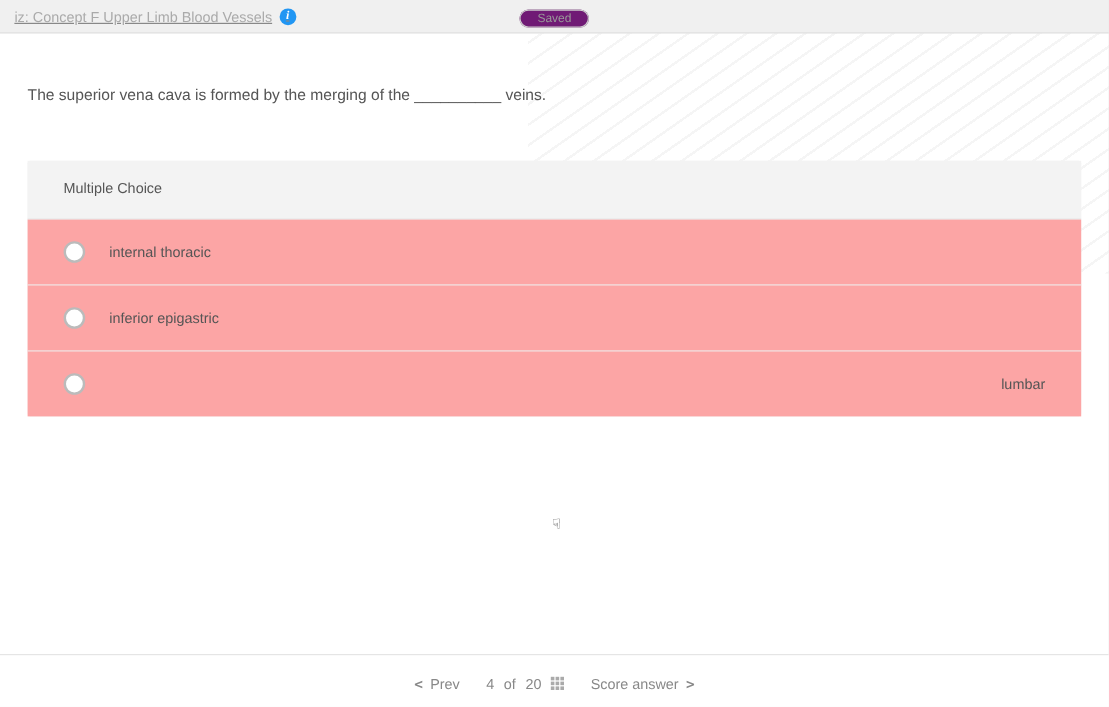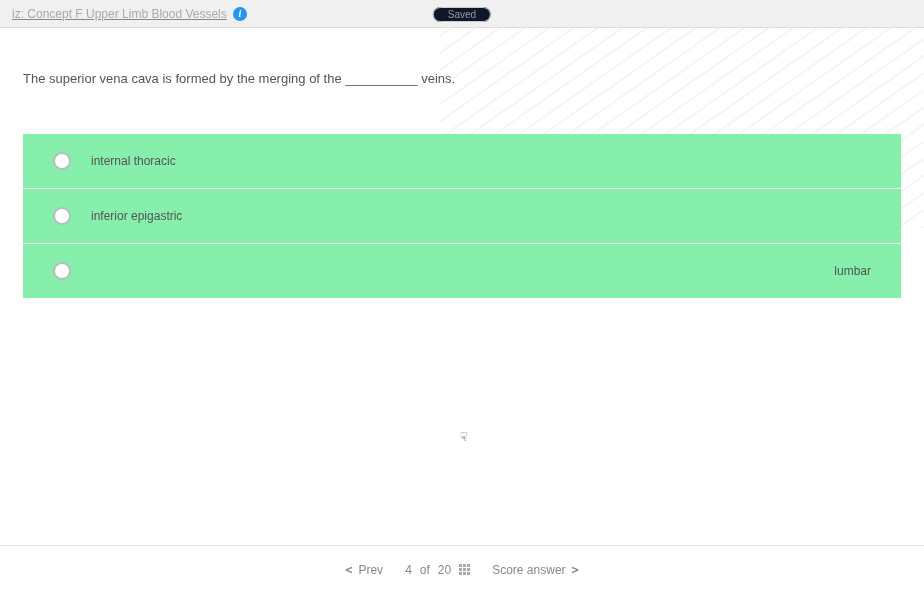--- a/index.html
+++ b/index.html
@@ -30,21 +30,21 @@
     background: #2196f3; color: #fff; font-size: 10px;
     display: flex; align-items: center; justify-content: center;
     font-weight: bold; font-style: italic; font-family: serif;
   }
   .topbar-center {
     position: absolute; left: 50%; transform: translateX(-50%);
   }
   .saved-pill {
     border: 1px solid #ccc; border-radius: 12px;
     padding: 1px 14px; font-size: 10px; color: #999;
-    background: #0f172a;
+    background: #701a75;
   }
   .topbar-right { display: flex; gap: 18px; color: #999; font-size: 12px; }
   .topbar-right span { cursor: pointer; }
 
   .page {
     background: #fff;
     margin: 0;
     padding: 3px;
     height: calc(100% - 24px);
     position: relative;
@@ -85,21 +85,21 @@
   .mc-header {
     padding: 16px 30px 18px 30px;
     font-size: 12px; color: #555;
     border-bottom: 1px solid #e8e8e8;
     background: #f3f3f3;
   }
   .option {
     display: flex; align-items: center;
     padding: 18px 30px;
     border-bottom: 1px solid #eee;
-    background: #86efac;
+    background: #fca5a5;
     cursor: pointer;
     gap: 20px;
   }
   .option:last-child { border-bottom: none; justify-content: space-between; }
   .radio {
     width: 18px; height: 18px; border: 2px solid #bbb;
     border-radius: 50%; background: #fff; flex-shrink: 0;
   }
   .option-label { font-size: 12px; color: #555; }
 
@@ -158,20 +158,21 @@
 </div>
 
 <div class="page">
   <div class="diag-stripes"></div>
 
   <div class="question-area">
     <div class="question-text">The superior vena cava is formed by the merging of the __________ veins.</div>
   </div>
 
   <div class="mc-card">
+    <div class="mc-header">Multiple Choice</div>
 
     <div class="option">
       <span class="radio"></span>
       <span class="option-label">internal thoracic</span>
     </div>
     <div class="option">
       <span class="radio"></span>
       <span class="option-label">inferior epigastric</span>
     </div>
     <div class="option">

